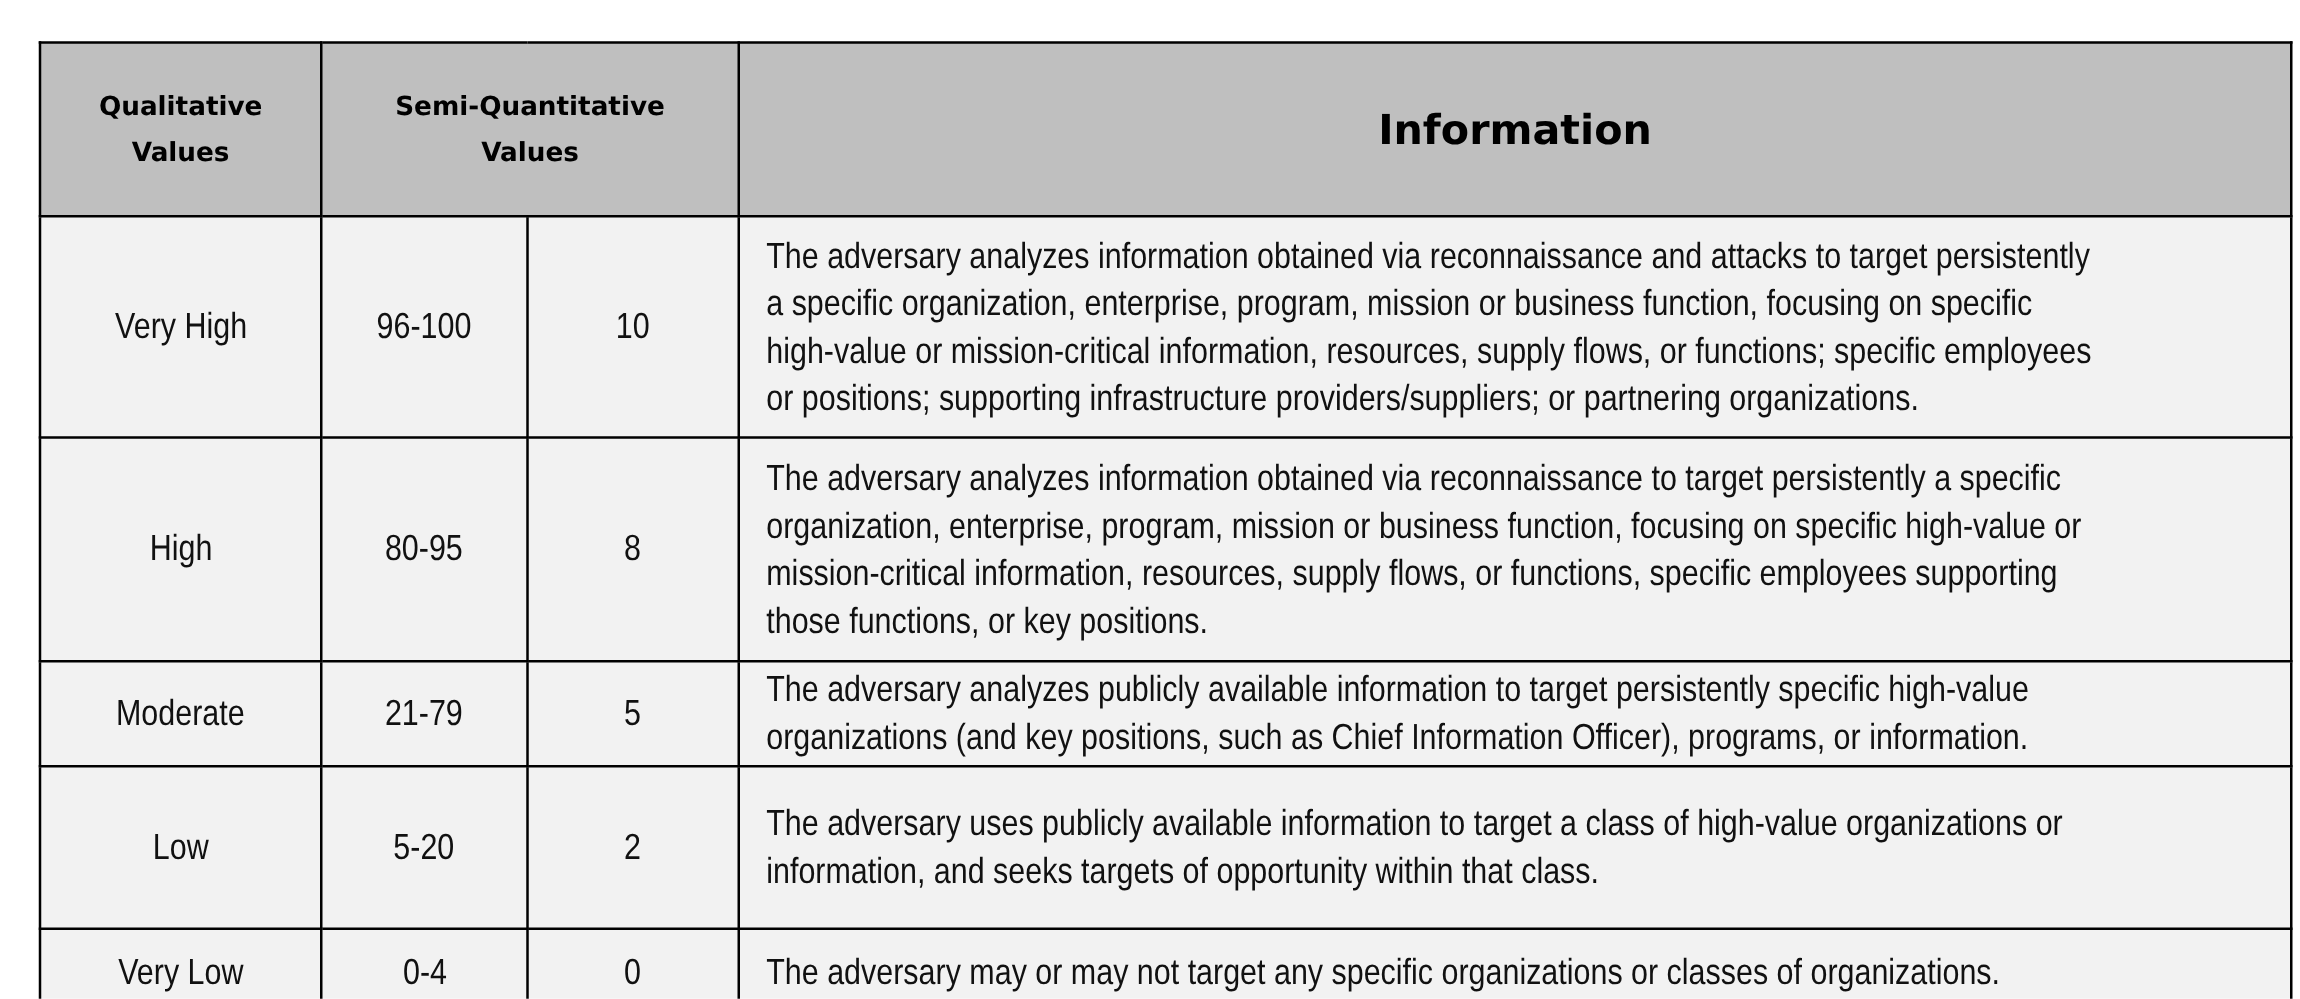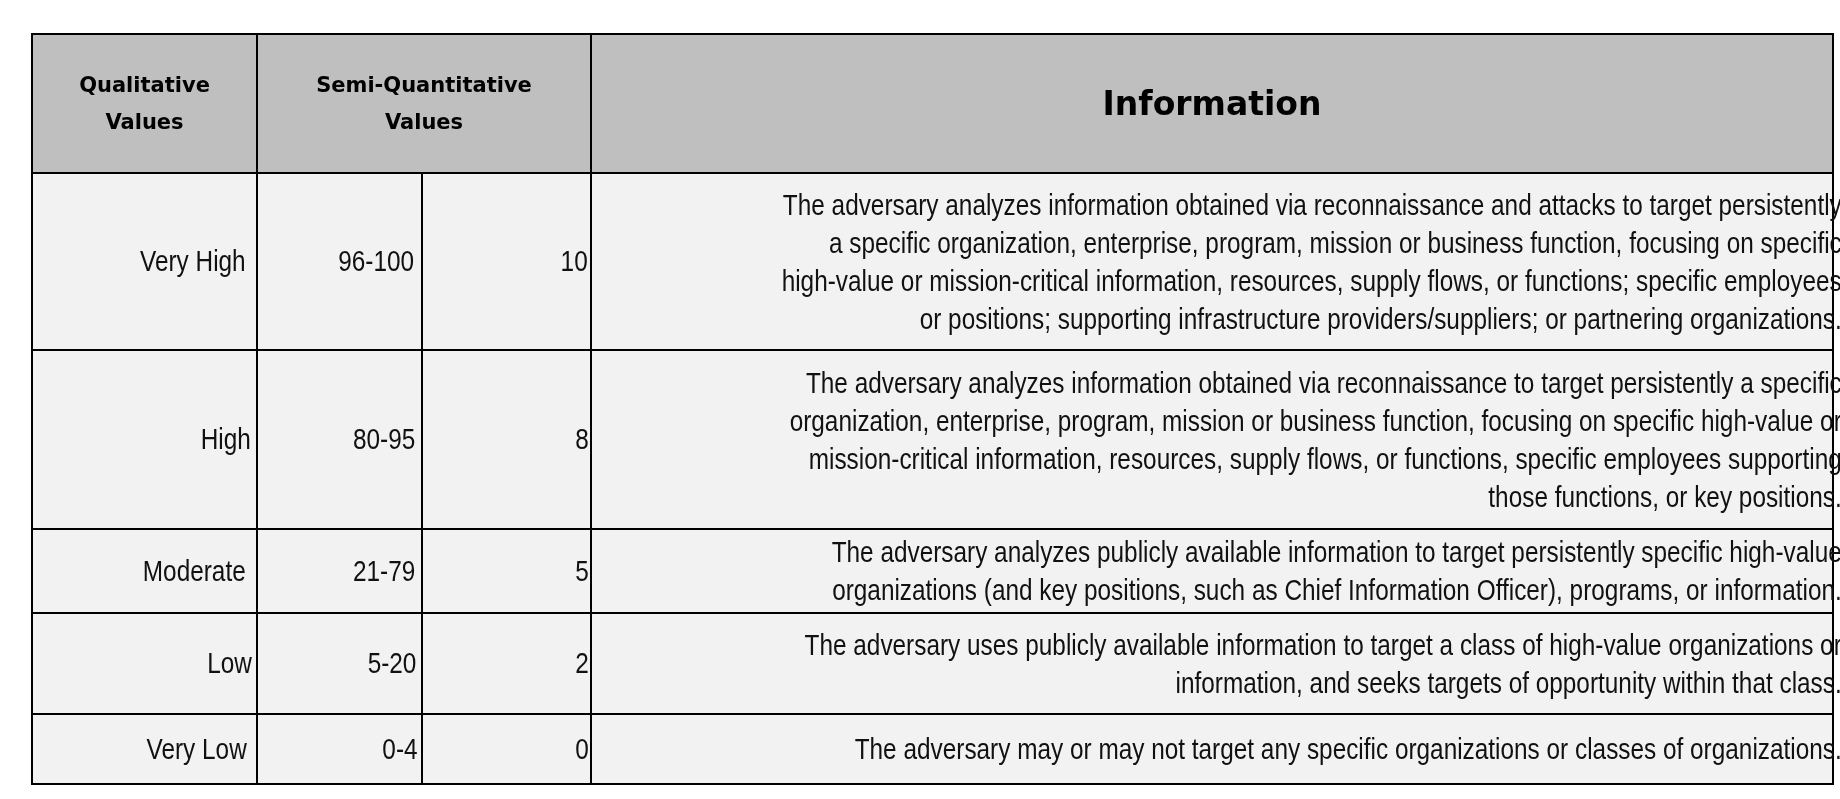--- a/index.html
+++ b/index.html
@@ -7,21 +7,20 @@
   .tbl {
     position: absolute; left: 31px; top: 33px;
     width: 1801px;
     border-collapse: collapse;
     table-layout: fixed;
   }
   .tbl td, .tbl th {
     border: 2px solid #000;
     padding: 0;
     vertical-align: middle;
-    text-align: right;
   }
   .tbl th {
     background: #bfbfbf;
     font-family: "DejaVu Sans", sans-serif;
     font-weight: bold;
     color: #000;
     text-align: center;
   }
   .th-small { font-size: 21px; line-height: 37px; }
   .th-big { font-size: 33px; line-height: 40px; }
@@ -38,21 +37,21 @@
     transform-origin: center center;
     white-space: nowrap;
   }
   .desc { padding-left: 21px !important; }
   .desc-lines { transform-origin: left center; transform: scaleX(0.84); font-size: 29px; line-height: 38px; white-space: nowrap; display: block; width: 120%; }
   .desc-line { display: block; }
   .r-head { height: 139px; }
   .r1 { height: 177px; }
   .r2 { height: 179px; }
   .r3 { height: 84px; }
-  .r4 { height: 101px; }
+  .r4 { height: 130px; }
   .r5 { height: 70px; }
 </style>
 </head>
 <body>
 
 <table class="tbl">
   <colgroup>
     <col style="width:225px">
     <col style="width:165px">
     <col style="width:169px">

